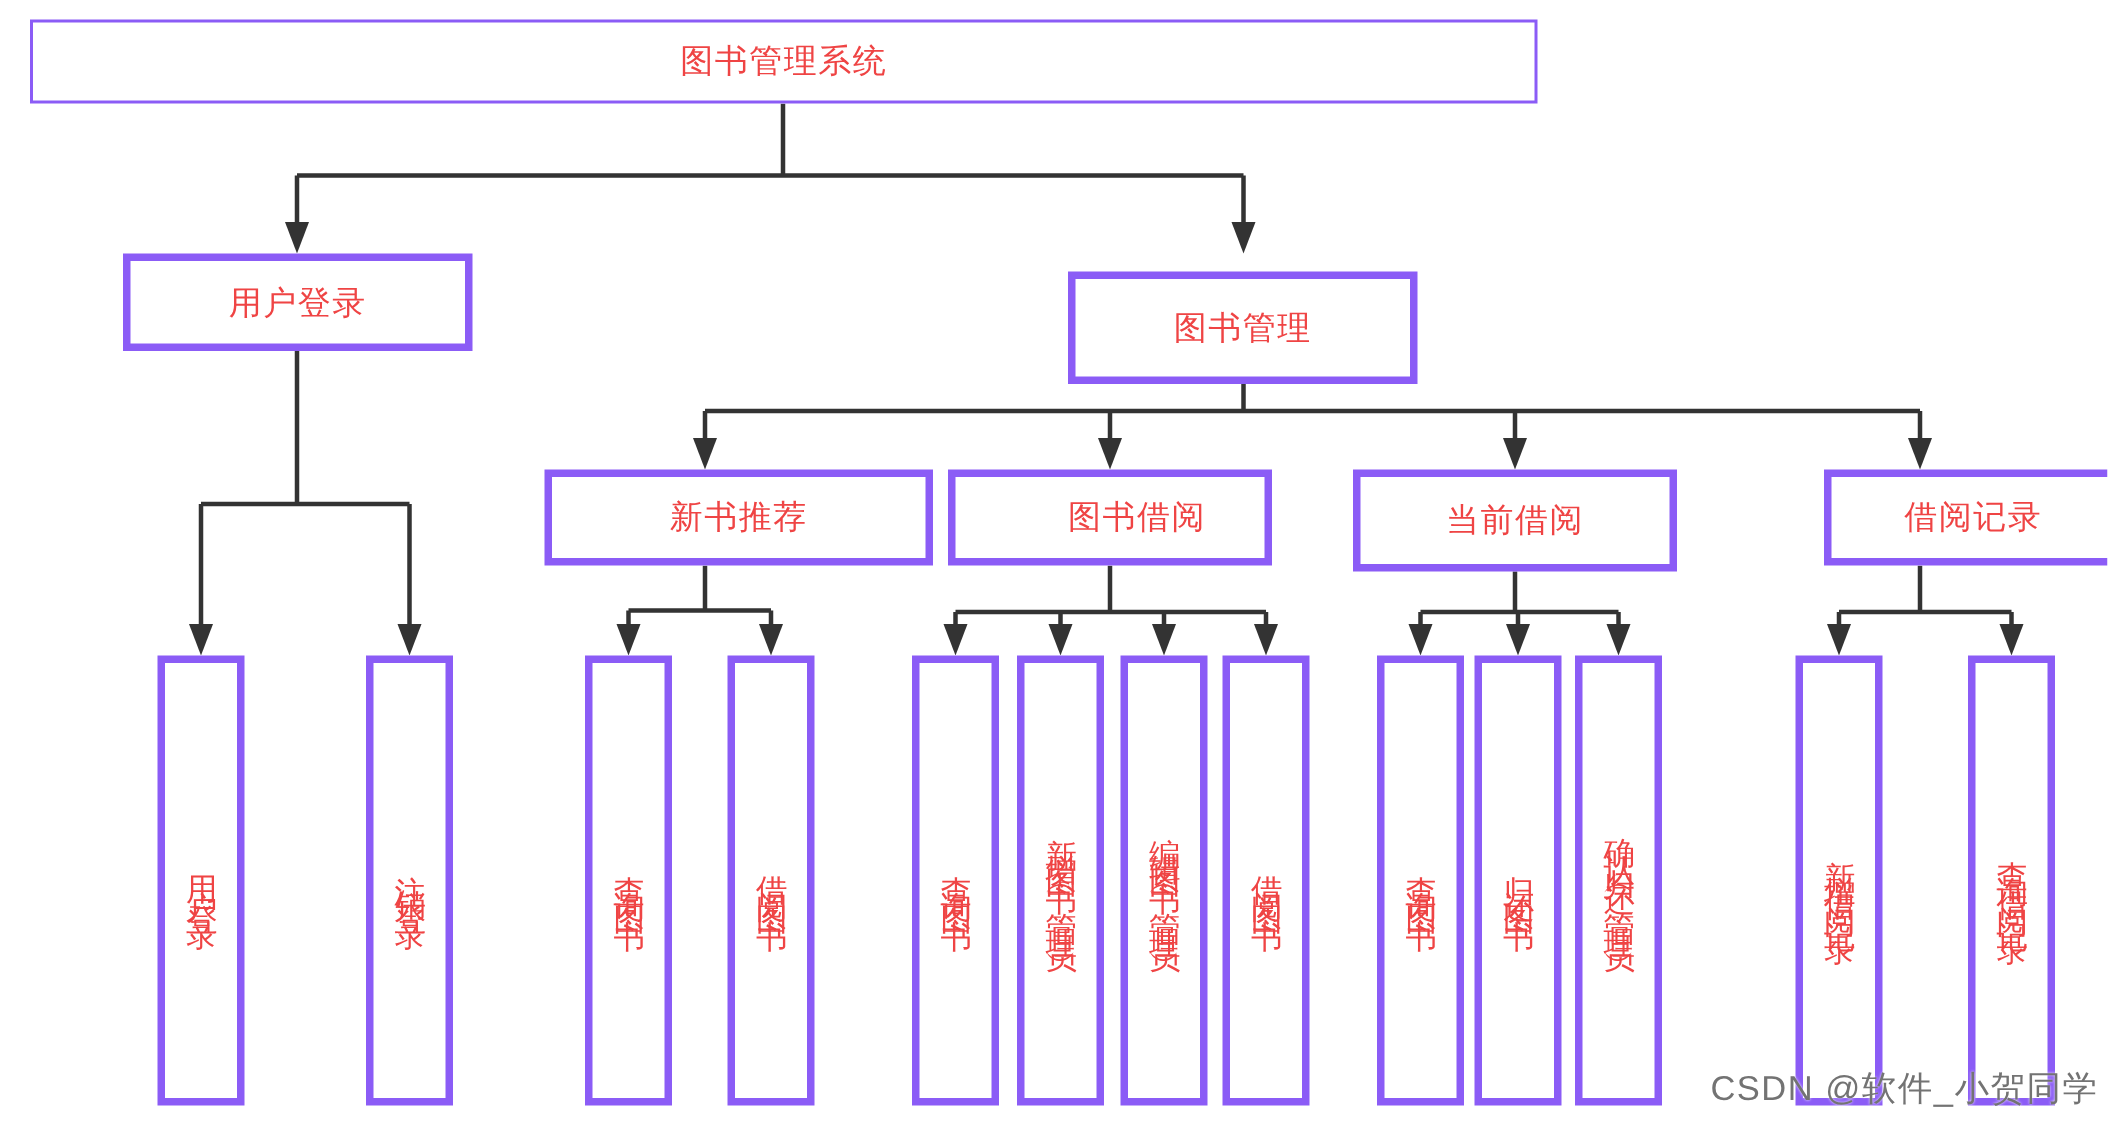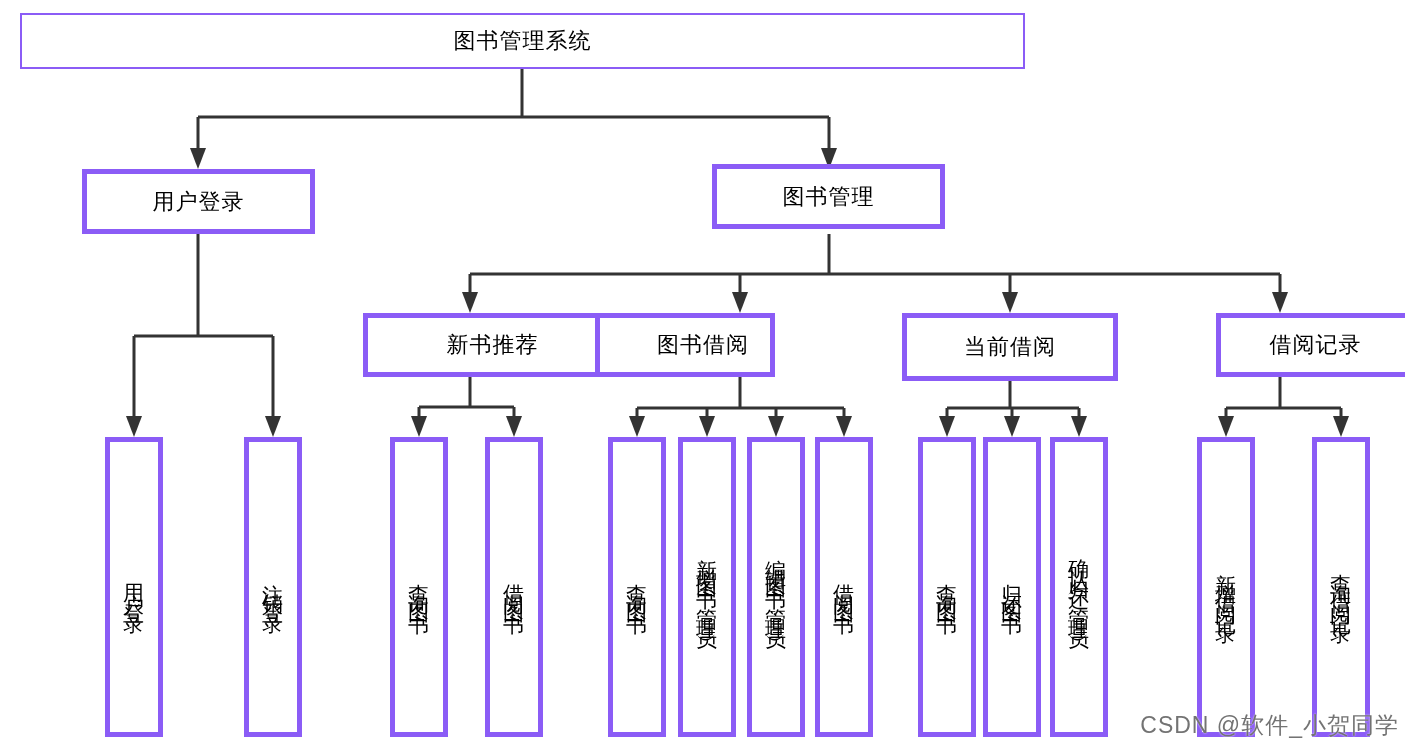--- a/index.html
+++ b/index.html
@@ -19,21 +19,21 @@
     position: absolute;
     left: 0; top: 0;
     width: 1405px; height: 747px;
     pointer-events: none;
   }
   .node {
     position: absolute;
     box-sizing: border-box;
     background: #ffffff;
     border: 5px solid #8b5cf6;
-    color: #000000;
+    color: #ef4444;
     display: flex;
     align-items: center;
     justify-content: center;
     text-align: center;
   }
   .hnode {
     font-size: 22px;
     letter-spacing: 1px;
     white-space: nowrap;
   }
@@ -95,24 +95,24 @@
     <polygon fill="#333333" stroke="none" points="1071,416 1087,416 1079,437"></polygon>
 
     <path d="M1280,377 L1280,408 M1226,408 L1341,408 M1226,408 L1226,428 M1341,408 L1341,428"></path>
     <polygon fill="#333333" stroke="none" points="1218,416 1234,416 1226,437"></polygon>
     <polygon fill="#333333" stroke="none" points="1333,416 1349,416 1341,437"></polygon>
   </svg>
 
   <div class="node hnode" style="left:20px; top:13px; width:1005px; height:56px; border-width:2px;">图书管理系统</div>
 
   <div class="node hnode" style="left:82px; top:169px; width:233px; height:65px;">用户登录</div>
-  <div class="node hnode" style="left:712px; top:164px; width:233px; height:65px;">图书管理</div>
+  <div class="node hnode" style="left:712px; top:181px; width:233px; height:75px;">图书管理</div>
 
   <div class="node hnode" style="left:363px; top:313px; width:259px; height:64px;">新书推荐</div>
-  <div class="node hnode" style="left:595px; top:313px; width:180px; height:64px;padding-left:36px;">图书借阅</div>
+  <div class="node hnode" style="left:632px; top:313px; width:216px; height:64px;padding-left:36px;">图书借阅</div>
   <div class="node hnode" style="left:902px; top:313px; width:216px; height:68px;">当前借阅</div>
   <div class="node hnode" style="left:1216px; top:313px; width:199px; height:64px;">借阅记录</div>
 
   <div class="node vnode" style="left:105px; top:437px; width:58px; height:300px;">
     <span class="vlabel">用户登录</span>
   </div>
   <div class="node vnode" style="left:244px; top:437px; width:58px; height:300px;">
     <span class="vlabel">注销登录</span>
   </div>
 

